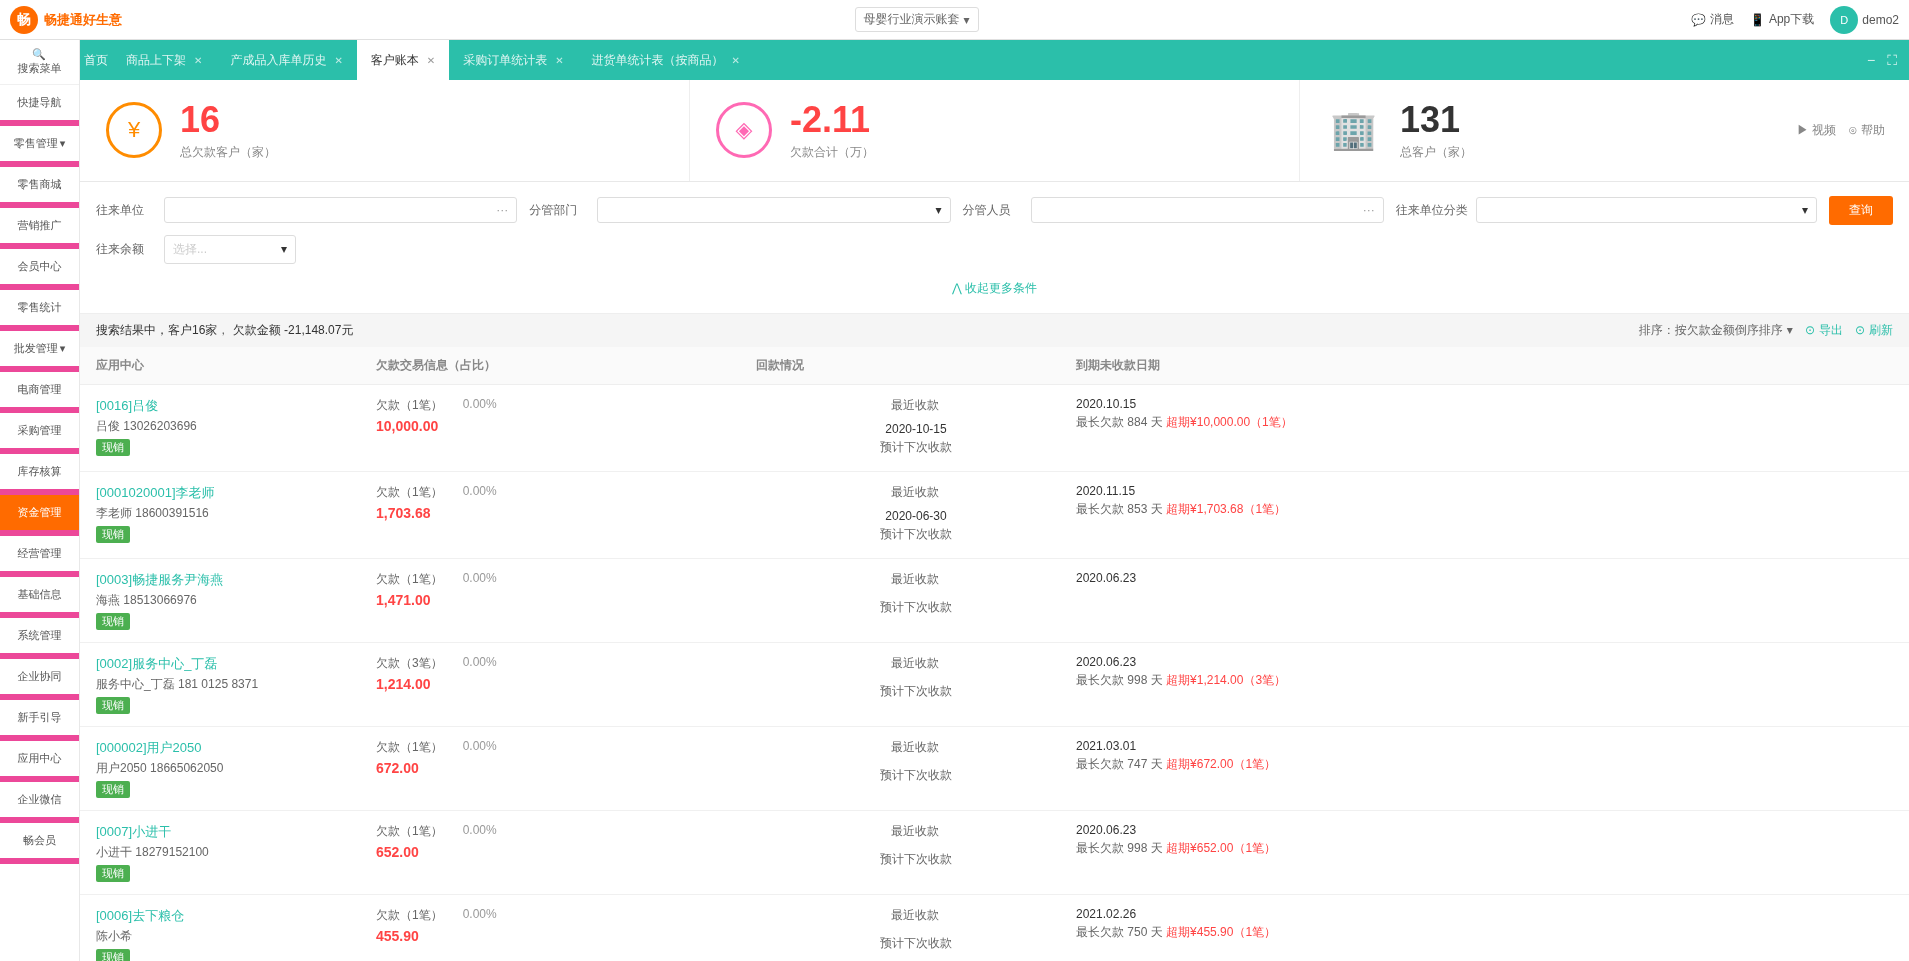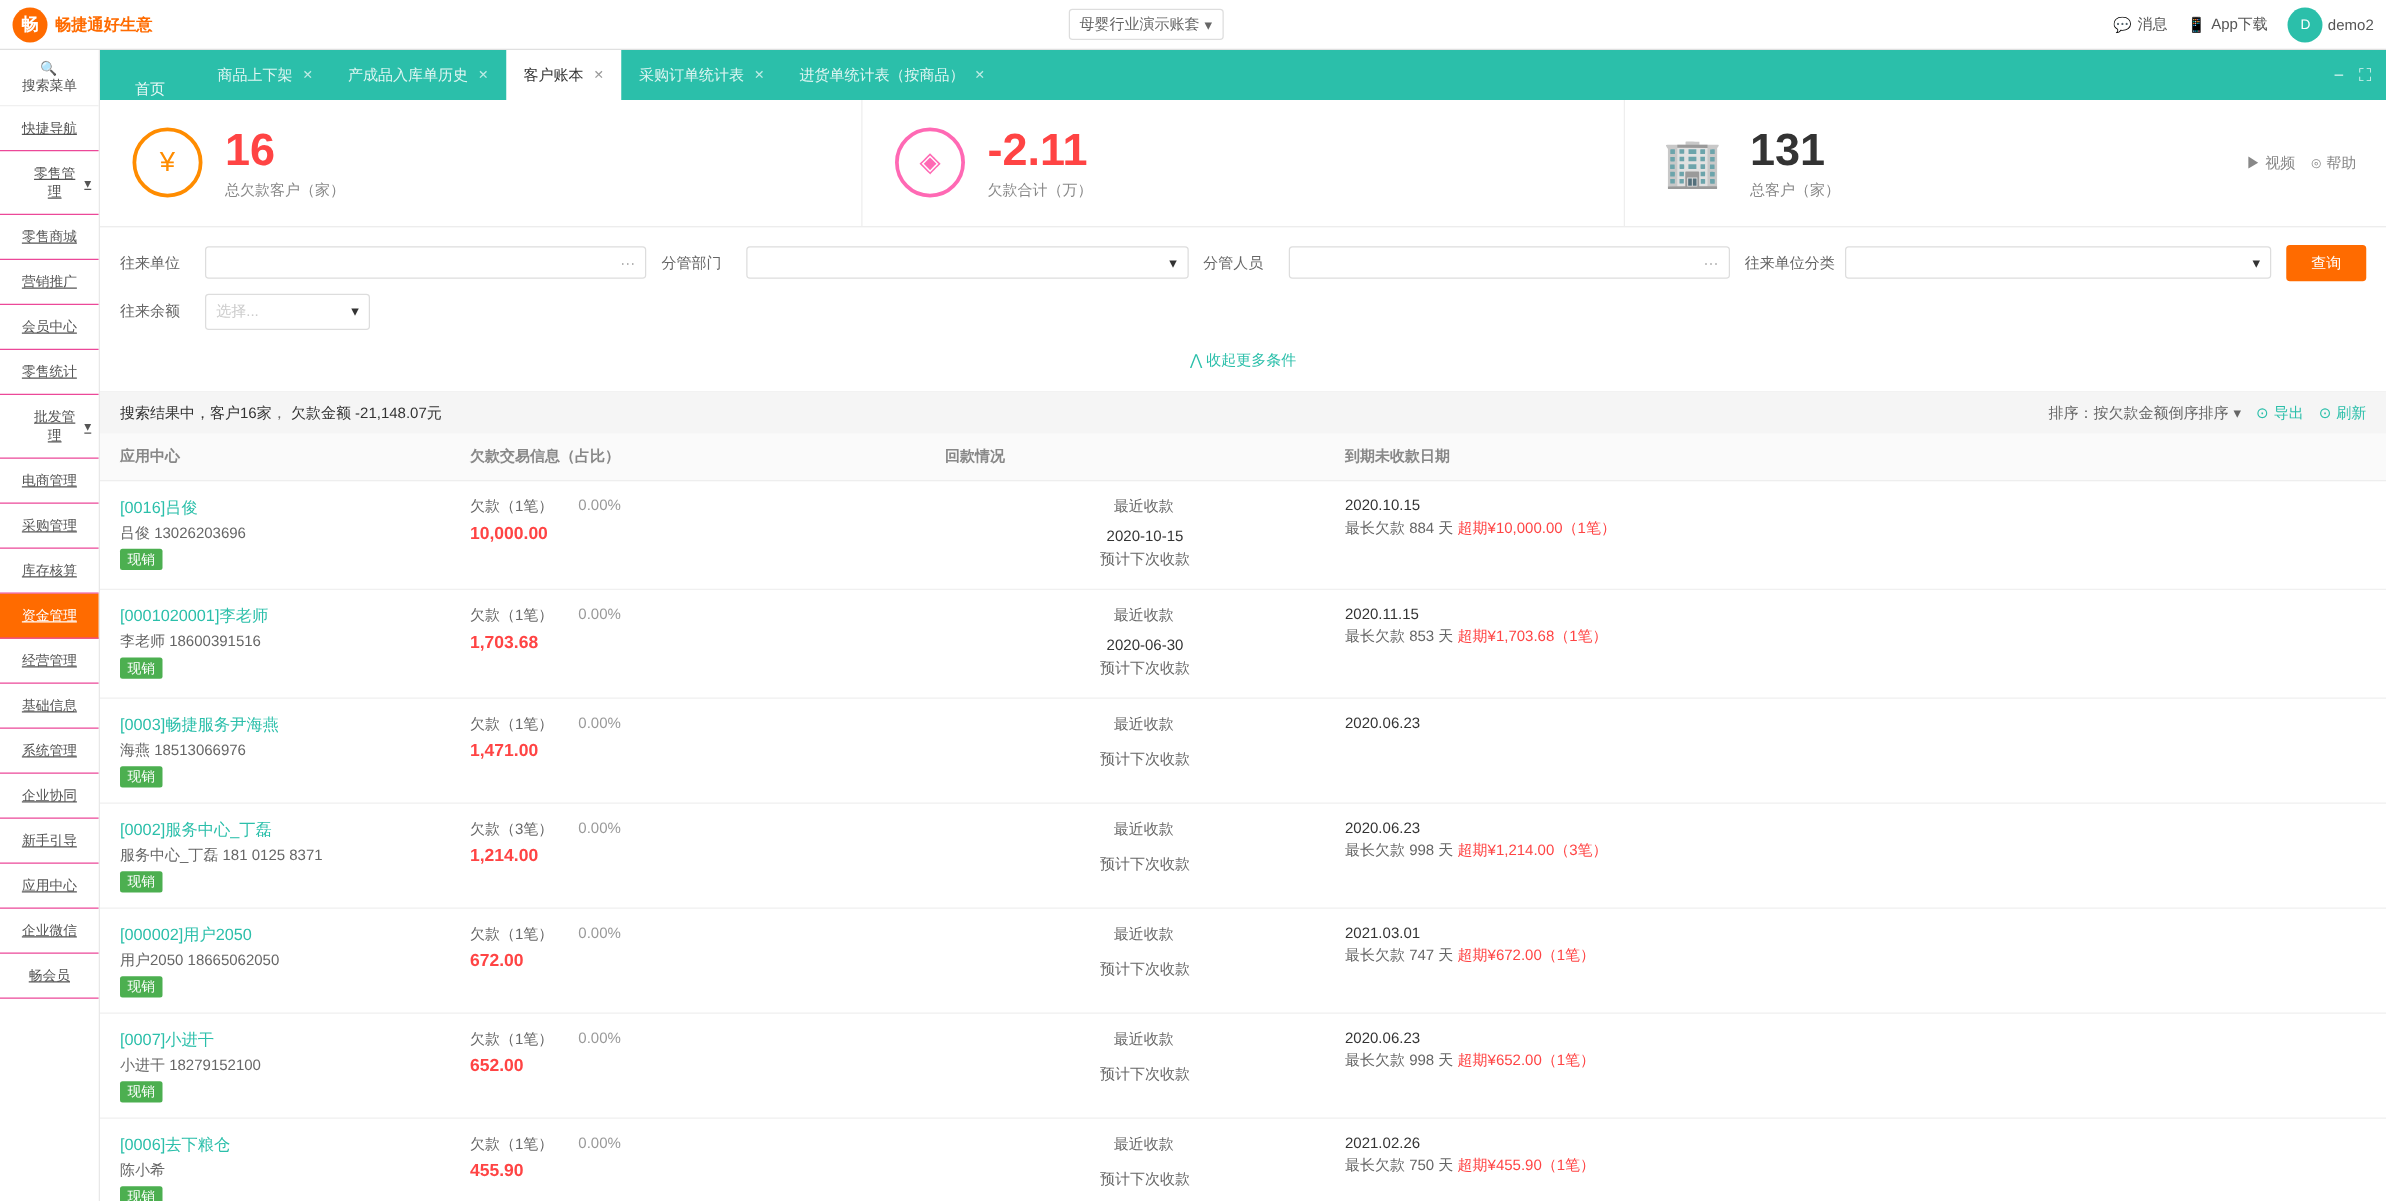--- a/index.html
+++ b/index.html
@@ -17,30 +17,30 @@
     
     .logo-area { display: flex; align-items: center; gap: 6px; }
     .logo-icon { width: 28px; height: 28px; background: #ff6b00; border-radius: 50%; display: flex; align-items: center; justify-content: center; color: white; font-size: 14px; font-weight: bold; }
     .company-selector { display: flex; align-items: center; gap: 4px; margin-left: 20px; font-size: 12px; color: #666; border: 1px solid #ddd; padding: 3px 8px; border-radius: 3px; cursor: pointer; }
     .top-right { display: flex; align-items: center; gap: 16px; }
     .top-right-item { display: flex; align-items: center; gap: 4px; font-size: 12px; color: #555; cursor: pointer; }
     .avatar { width: 28px; height: 28px; background: #2bbfaa; border-radius: 50%; display: flex; align-items: center; justify-content: center; color: white; font-size: 11px; }
 
     
     .sidebar-search { padding: 8px 6px; color: #555; font-size: 11px; cursor: pointer; text-align: center; border-bottom: 1px solid #f0f0f0; }
-    .sidebar-nav-item { padding: 10px 6px; text-align: center; font-size: 11px; color: #555; cursor: pointer; border-bottom: 1px solid #ec4899; text-decoration: underline; }
+    .sidebar-nav-item { padding: 10px 6px; text-align: center; font-size: 11px; color: #555; cursor: pointer; border-bottom: 6px solid #ec4899; }
     .sidebar-nav-item.active { background: #ff6b00; color: white; }
-    .sidebar-nav-item.has-arrow { display: flex; align-items: center; justify-content: center; gap: 2px; padding-left: 22px; }
+    .sidebar-nav-item.has-arrow { display: flex; align-items: center; justify-content: center; gap: 2px; }
 
     
     .tab-item { height: 40px; padding: 0 14px; display: flex; align-items: center; gap: 6px; font-size: 12px; cursor: pointer; color: rgba(255,255,255,0.85); white-space: nowrap; }
     .tab-item.active { background: #fff; color: #333; }
     .tab-item .tab-close { color: rgba(255,255,255,0.7); font-size: 10px; margin-left: 2px; }
     .tab-item.active .tab-close { color: #999; }
-    .tab-home { height: 40px; padding: 0 28px; display: flex; align-items: flex-end; font-size: 12px; color: rgba(255,255,255,0.9); cursor: pointer; }
+    .tab-home { height: 40px; padding: 0 4px; display: flex; align-items: center; font-size: 12px; color: rgba(255,255,255,0.9); cursor: pointer; }
     .tab-actions { margin-left: auto; display: flex; align-items: center; gap: 4px; padding-right: 8px; }
     .tab-action-btn { color: rgba(255,255,255,0.8); cursor: pointer; font-size: 14px; padding: 4px; }
 
     
     .stats-row { display: flex; background: #fff; border-bottom: 1px solid #e8e8e8; }
     .stat-card { flex: 1; padding: 20px 24px; display: flex; align-items: center; gap: 16px; border-right: 1px solid #eee; }
     .stat-card:last-child { border-right: none; }
     .stat-icon { width: 60px; height: 60px; display: flex; align-items: center; justify-content: center; }
     .stat-icon-circle { width: 56px; height: 56px; border-radius: 50%; border: 3px solid; display: flex; align-items: center; justify-content: center; font-size: 22px; }
     .stat-icon-circle.orange { border-color: #ff8c00; color: #ff8c00; }

